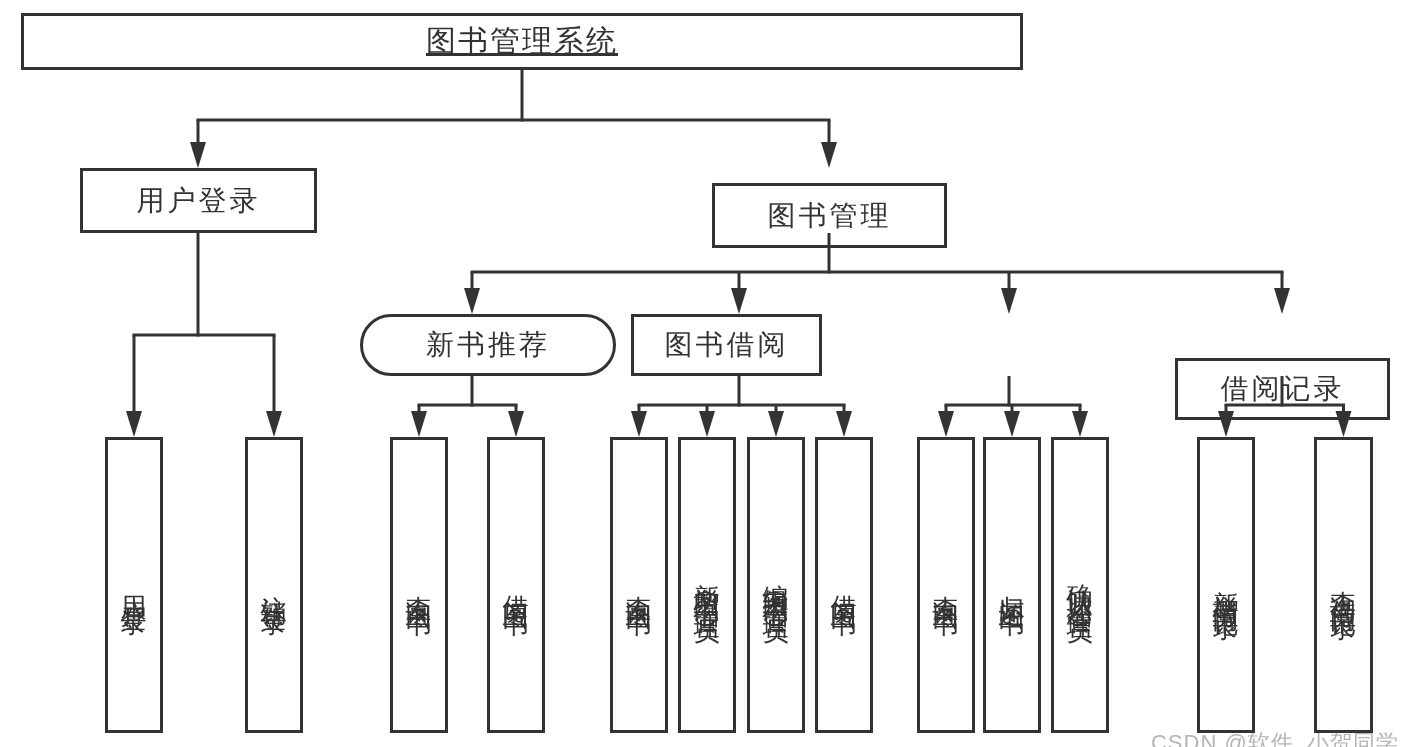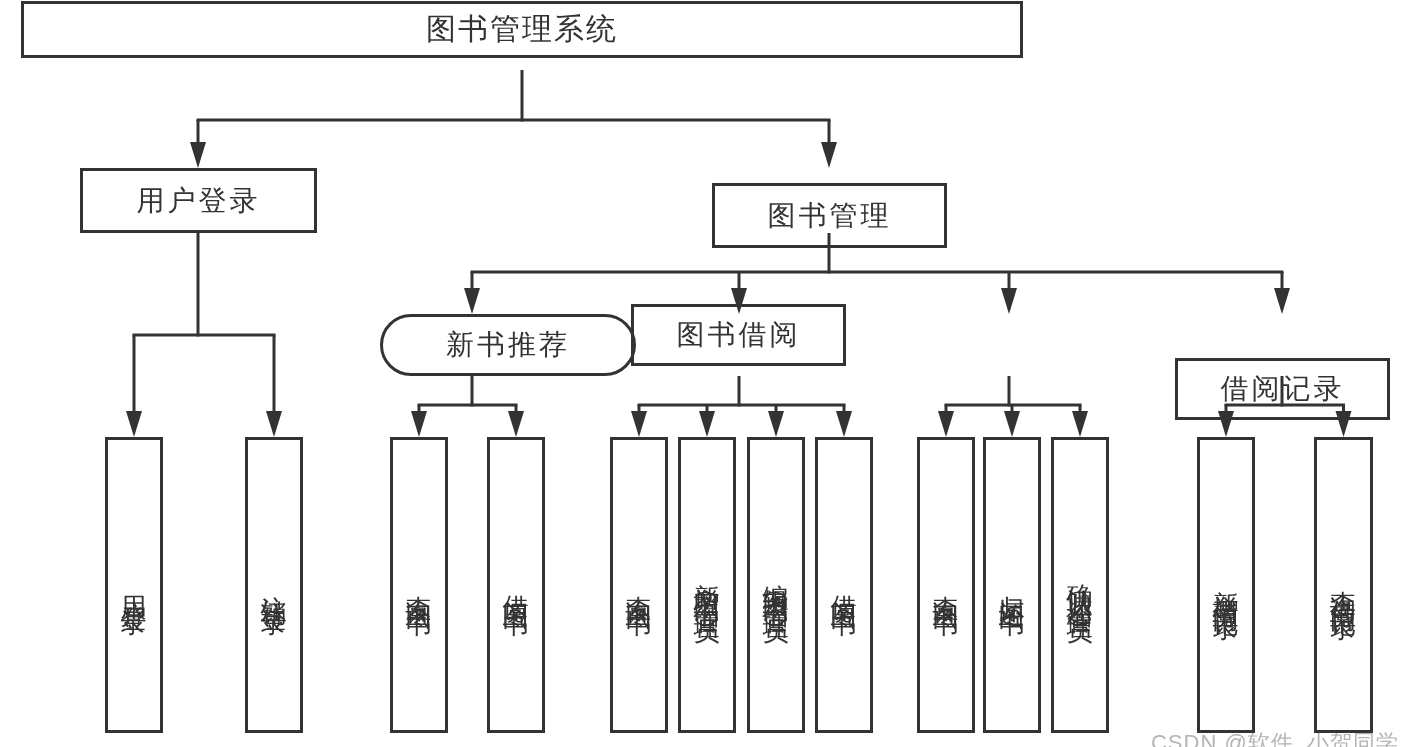--- a/index.html
+++ b/index.html
@@ -31,25 +31,25 @@
   .leaf .vlabel {
     writing-mode: vertical-rl;
     text-orientation: mixed;
     font-size: 26px;
     line-height: 1;
     letter-spacing: 5px;
     white-space: nowrap;
   }
 
   
-  #n-root   { left: 21px;   top: 1px;  width: 1002px; height: 57px; }
+  #n-root   { left: 21px;   top: 13px;  width: 1002px; height: 57px; text-decoration: underline; }
   #n-l2-0   { left: 80px;   top: 168px; width: 237px;  height: 65px; }
   #n-l2-1   { left: 712px;  top: 183px; width: 235px;  height: 65px; }
-  #n-l3-0   { left: 380px;  top: 314px; width: 256px;  height: 62px; border-radius: 31px; }
-  #n-l3-1   { left: 631px;  top: 304px; width: 215px;  height: 62px; }
+  #n-l3-0   { left: 360px;  top: 314px; width: 256px;  height: 62px; border-radius: 31px; }
+  #n-l3-1   { left: 631px;  top: 314px; width: 191px;  height: 62px; }
   #n-l3-2   { left: 902px;  top: 314px; width: 215px;  height: 62px; }
   #n-l3-3   { left: 1175px; top: 314px; width: 215px;  height: 62px; margin-top: 44px; }
   #n-leaf-0  { left: 105px;  top: 437px; width: 58px; height: 296px; }
   #n-leaf-1  { left: 245px;  top: 437px; width: 58px; height: 296px; }
   #n-leaf-2  { left: 390px;  top: 437px; width: 58px; height: 296px; }
   #n-leaf-3  { left: 487px;  top: 437px; width: 58px; height: 296px; }
   #n-leaf-4  { left: 610px;  top: 437px; width: 58px; height: 296px; }
   #n-leaf-5  { left: 678px;  top: 437px; width: 58px; height: 296px; }
   #n-leaf-6  { left: 747px;  top: 437px; width: 58px; height: 296px; }
   #n-leaf-7  { left: 815px;  top: 437px; width: 58px; height: 296px; }

